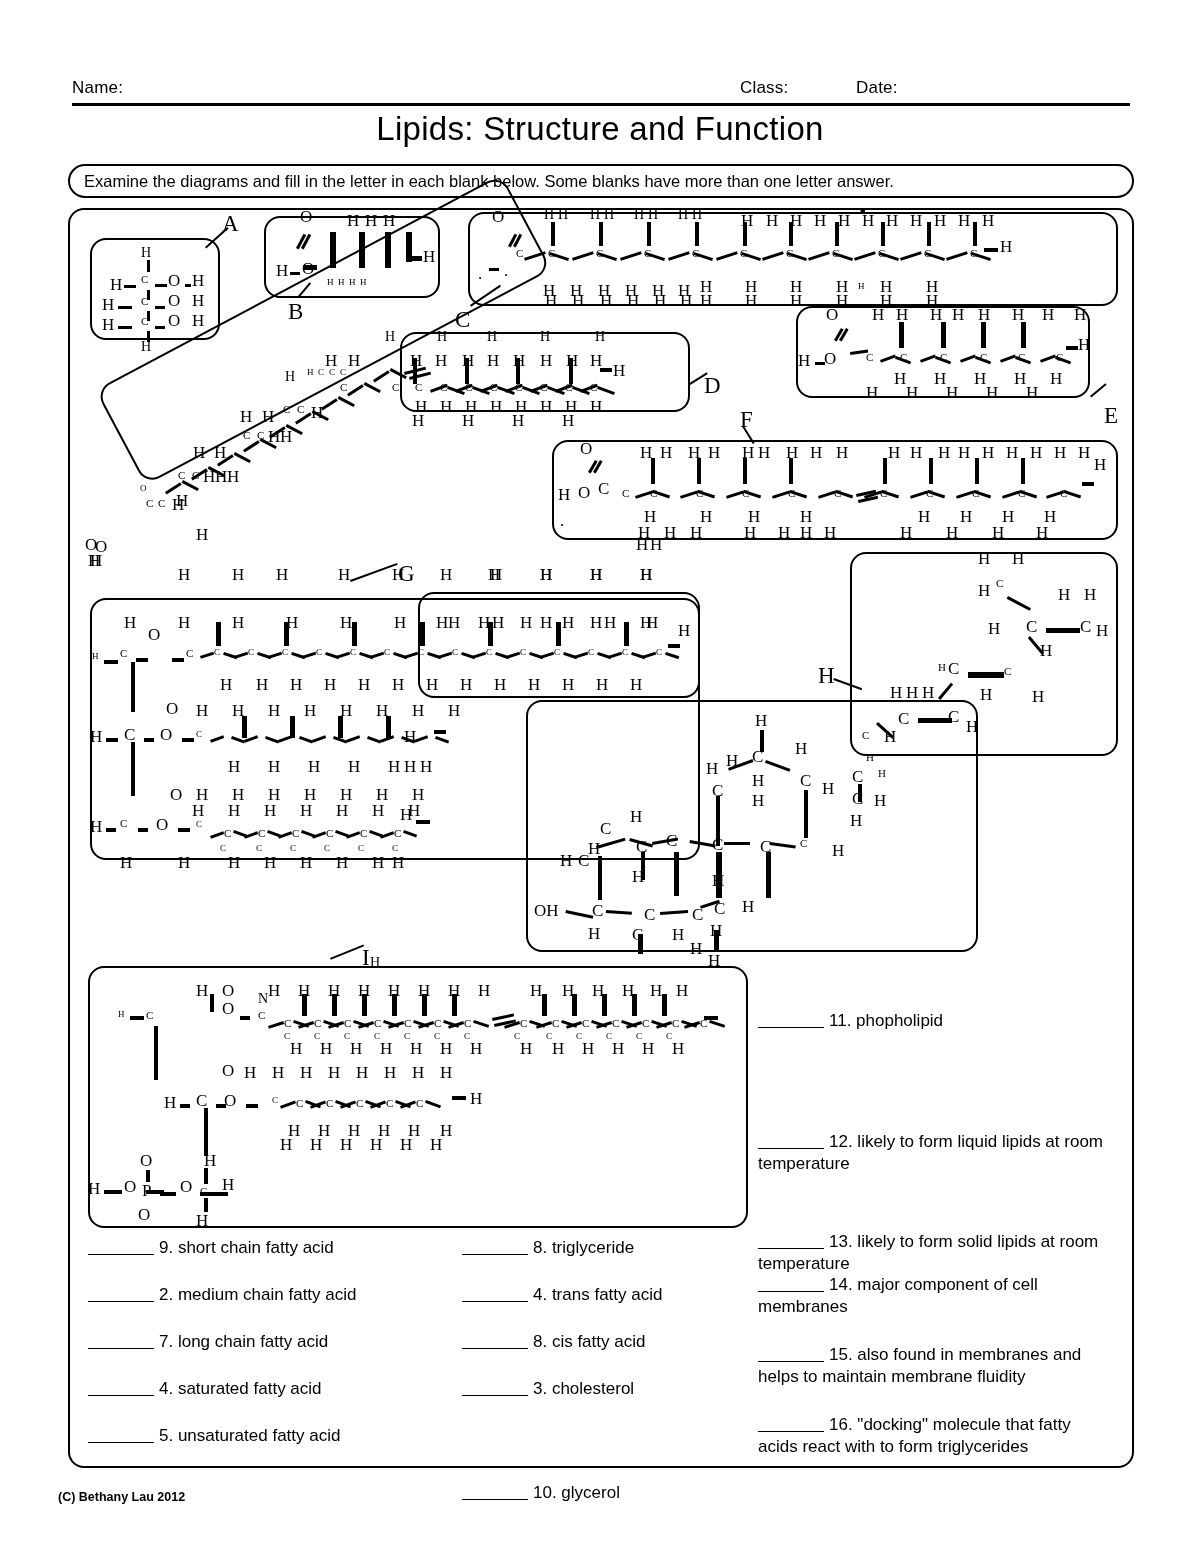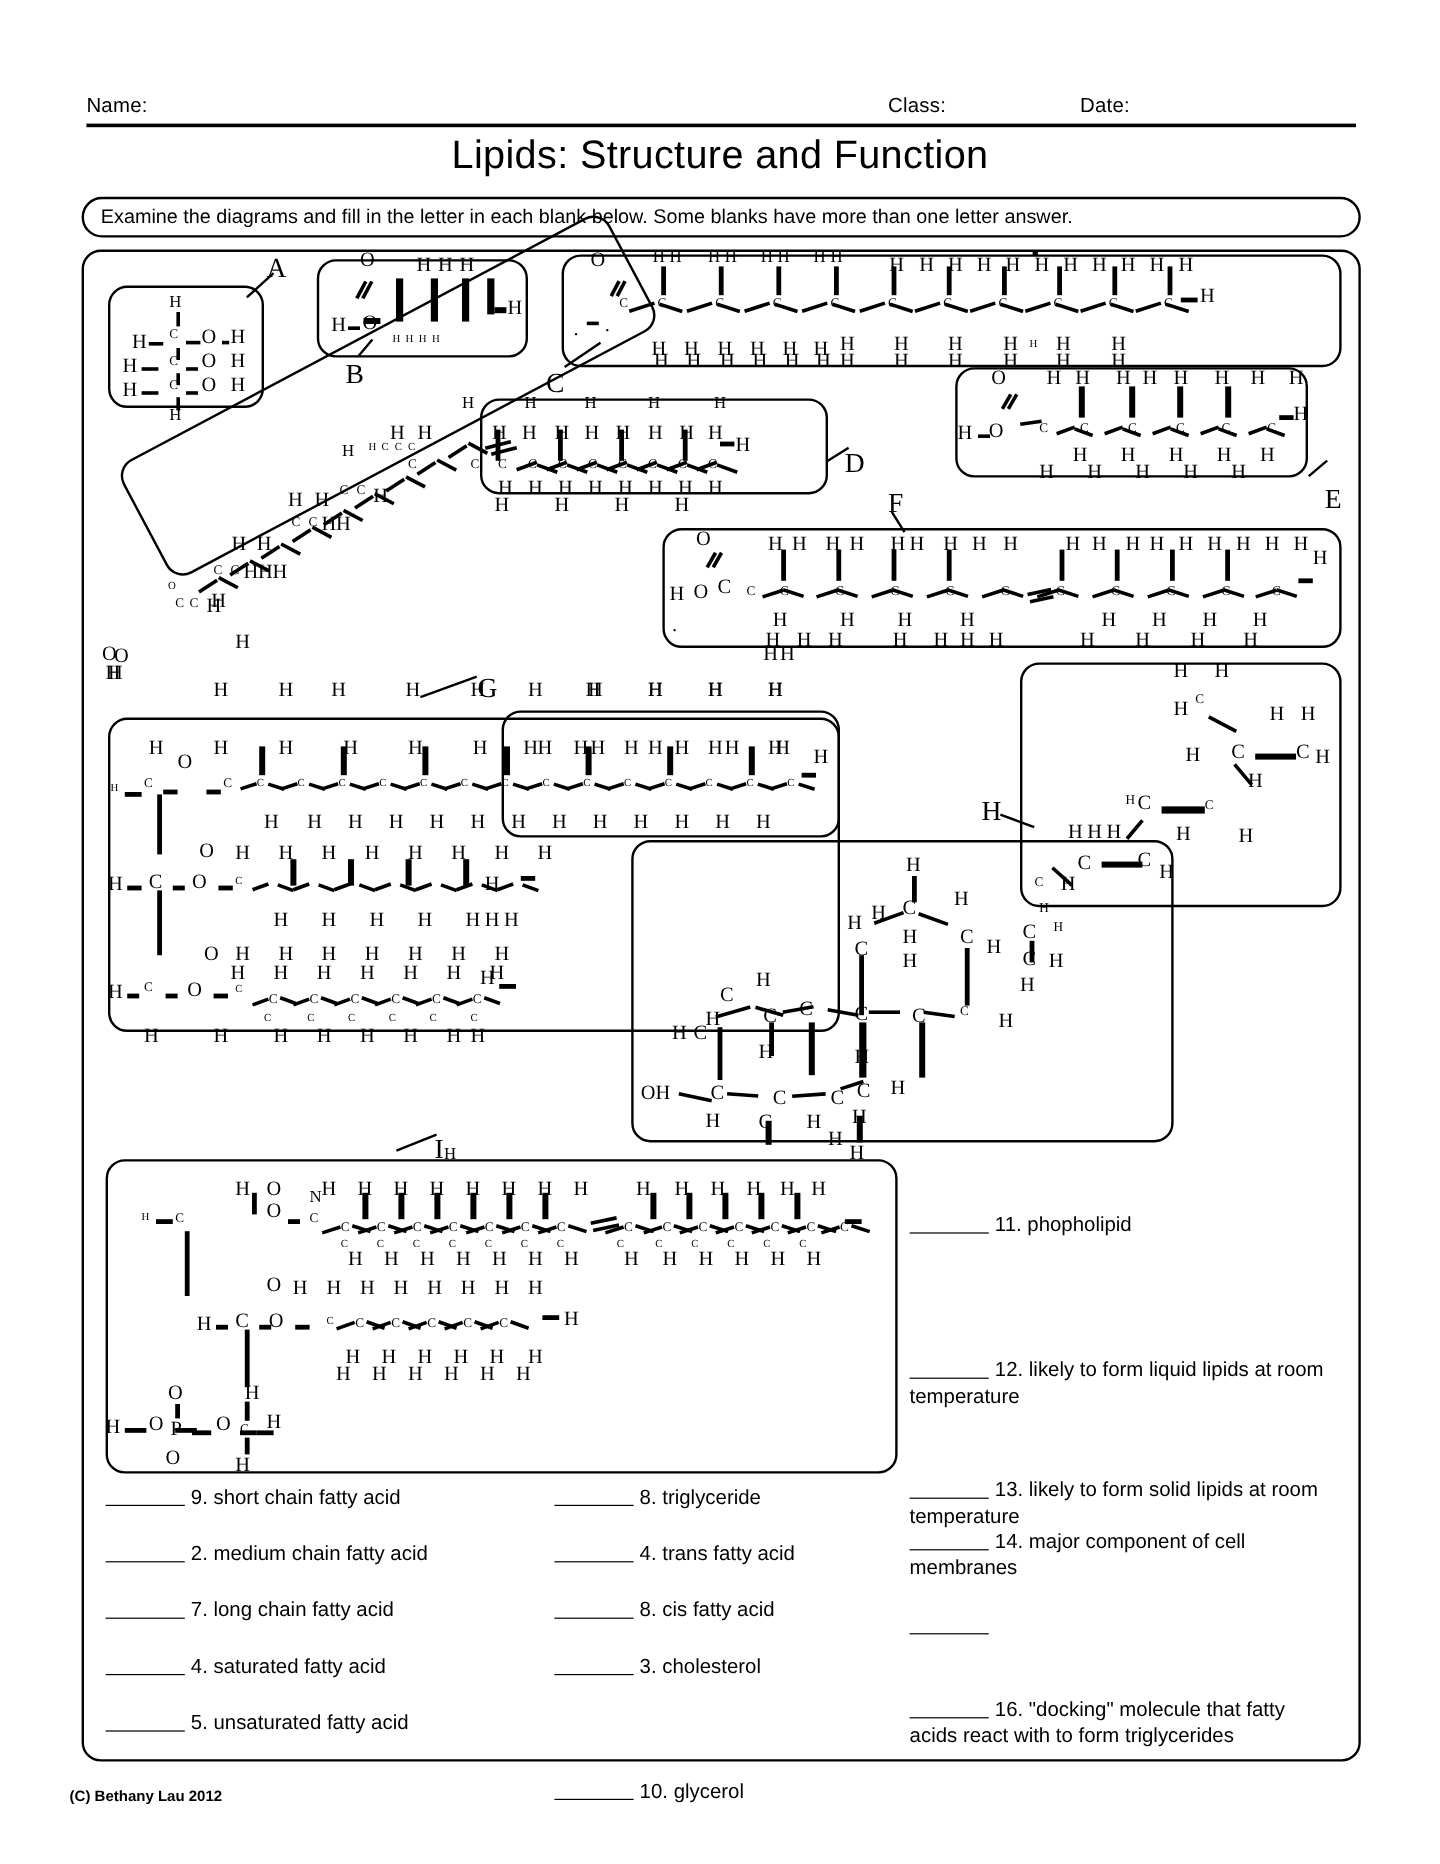--- a/index.html
+++ b/index.html
@@ -15,21 +15,21 @@
   }
 
   
   #header {
     position: absolute;
     left: 72px; top: 78px; width: 1058px; height: 30px;
   }
   .hdr-label { position: absolute; font-size: 17px; letter-spacing: .2px; }
   #hdr-name  { left: 0px;   top: 0px; }
   #hdr-class { left: 668px; top: 0px; }
-  #hdr-date  { left: 828px; top: 0px; }
+  #hdr-date  { left: 784px; top: 0px; }
   #hdr-rule {
     position: absolute; left: 72px; top: 103px;
     width: 1058px; height: 3px; background: #000;
   }
 
   #page-title {
     position: absolute; left: 0; top: 110px; width: 1200px;
     text-align: center; font-size: 33px; letter-spacing: .3px;
   }
 
@@ -1034,17 +1034,17 @@
     <div class="blank-row" style="left: 462px; top: 1284px;"><span class="blank-line"></span><span class="blank-text">4. trans fatty acid</span></div>
     <div class="blank-row" style="left: 462px; top: 1331px;"><span class="blank-line"></span><span class="blank-text">8. cis fatty acid</span></div>
     <div class="blank-row" style="left: 462px; top: 1378px;"><span class="blank-line"></span><span class="blank-text">3. cholesterol</span></div>
     <div class="blank-row" style="left: 462px; top: 1482px;"><span class="blank-line"></span><span class="blank-text">10. glycerol</span></div>
   </div>
 <div id="blanks-col3">
     <div class="blank-row wide" style="left: 758px; top: 1010px; text-indent: 0px;"><span class="blank-line" style="margin-left: 0px;"></span><span class="blank-text">11. phopholipid</span></div>
     <div class="blank-row wide" style="left: 758px; top: 1131px; text-indent: 0px;"><span class="blank-line" style="margin-left: 0px;"></span><span class="blank-text">12. likely to form liquid lipids at room temperature</span></div>
     <div class="blank-row wide" style="left: 758px; top: 1231px; text-indent: 0px;"><span class="blank-line" style="margin-left: 0px;"></span><span class="blank-text">13. likely to form solid lipids at room temperature</span></div>
     <div class="blank-row wide" style="left: 758px; top: 1274px; text-indent: 0px;"><span class="blank-line" style="margin-left: 0px;"></span><span class="blank-text">14. major component of cell membranes</span></div>
-    <div class="blank-row wide" style="left: 758px; top: 1344px; text-indent: 0px;"><span class="blank-line" style="margin-left: 0px;"></span></div>
+    <div class="blank-row wide" style="left: 758px; top: 1344px; text-indent: 0px;"><span class="blank-line" style="margin-left: 0px;"></span><span class="blank-text">15. also found in membranes and helps to maintain membrane fluidity</span></div>
     <div class="blank-row wide" style="left: 758px; top: 1414px; text-indent: 0px;"><span class="blank-line" style="margin-left: 0px;"></span><span class="blank-text">16. "docking" molecule that fatty acids react with to form triglycerides</span></div>
   </div>
 
 <div id="footer">(C) Bethany Lau 2012</div>
 
 </body></html>

